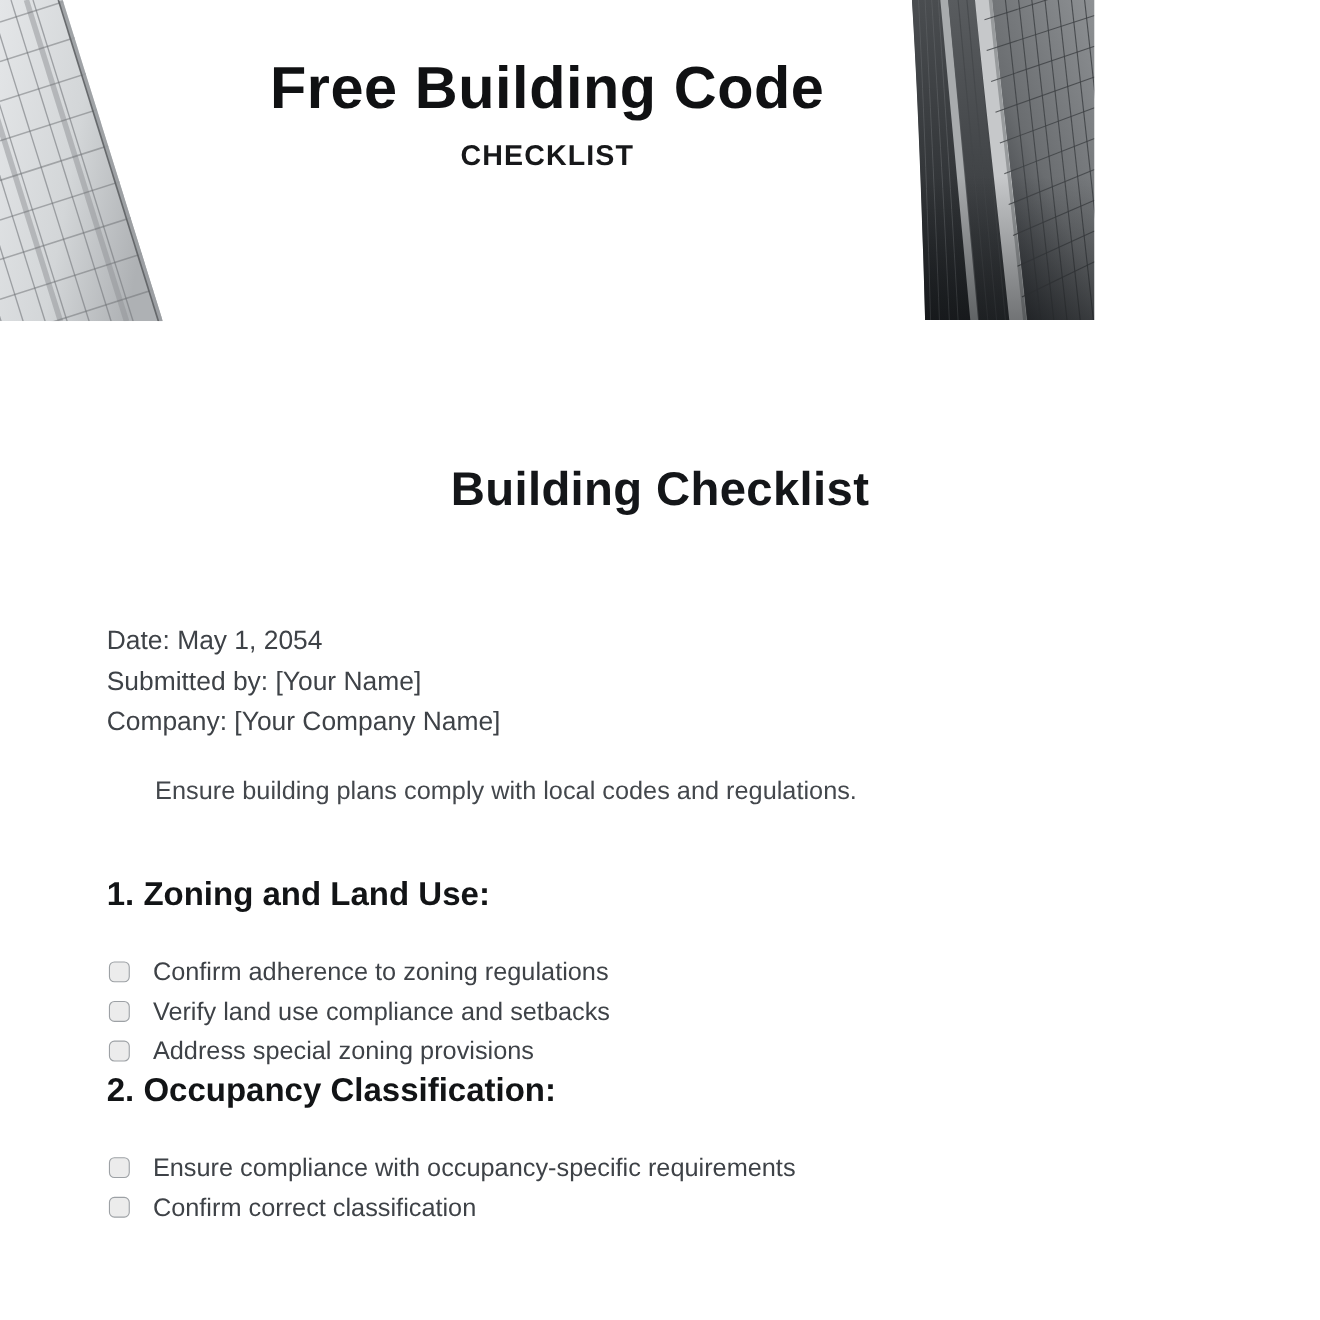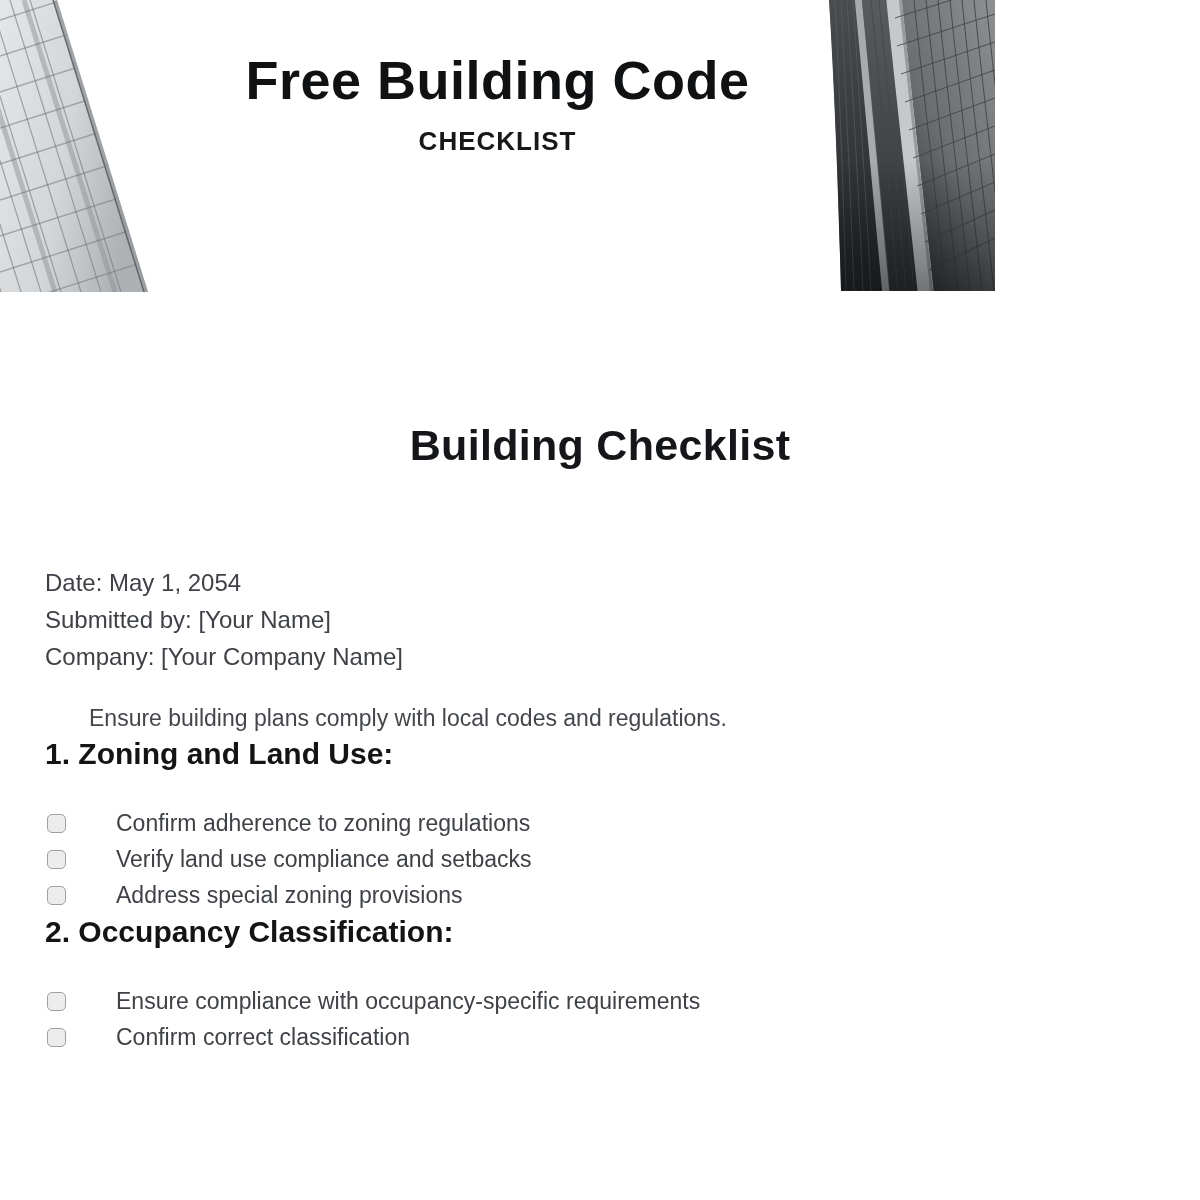--- a/index.html
+++ b/index.html
@@ -8,33 +8,33 @@
     font-family:"Liberation Sans", sans-serif; overflow:hidden;
     -webkit-font-smoothing:antialiased;
   }
   .header { position:relative; width:995px; height:292px; }
   .photo-left  { position:absolute; left:0; top:0; display:block; }
   .photo-right { position:absolute; right:0; top:0; display:block; }
   .title-block { position:absolute; left:50%; transform:translateX(-50%); top:44px; width:760px; text-align:center; }
   .main-title  { font-size:54px; font-weight:800; line-height:72px; letter-spacing:0.5px; color:#101113; }
   .subtitle    { margin-top:10px; font-size:26px; font-weight:700; letter-spacing:1px; color:#17181a; }
 
-  .content { padding:0 45px; }
+  .content { padding:0 97px; }
   .doc-heading {
     margin-top:128px; text-align:center; font-size:43px; line-height:50px;
     font-weight:700; letter-spacing:0.3px; color:#141619;
   }
   .meta { margin-top:94px; font-size:24px; line-height:37px; color:#3e4247; }
   .sec-heading { font-size:30px; line-height:38px; font-weight:700; color:#121416; }
   .purpose-heading { margin-top:54px; }
   .purpose-text { margin-top:26px; font-size:23px; line-height:34px; color:#43474c;margin-left:44px; }
-  .sec1-heading { }
+  .sec1-heading { margin-top:60px; }
   .sec2-heading { }
   .check-list { margin-top:32px; }
-  .check-row { display:flex; align-items:center; height:36px;gap:29px; }
+  .check-row { display:flex; align-items:center; height:36px; }
   .checkbox {
     width:19px; height:19px; box-sizing:border-box; flex:none;
     margin-left:2px; margin-right:21px;
     background:#ececec; border:1.5px solid #9da1a5; border-radius:5px;
   }
   .check-label { font-size:23px; color:#3e4247; }
 </style>
 </head>
 <body>
 

